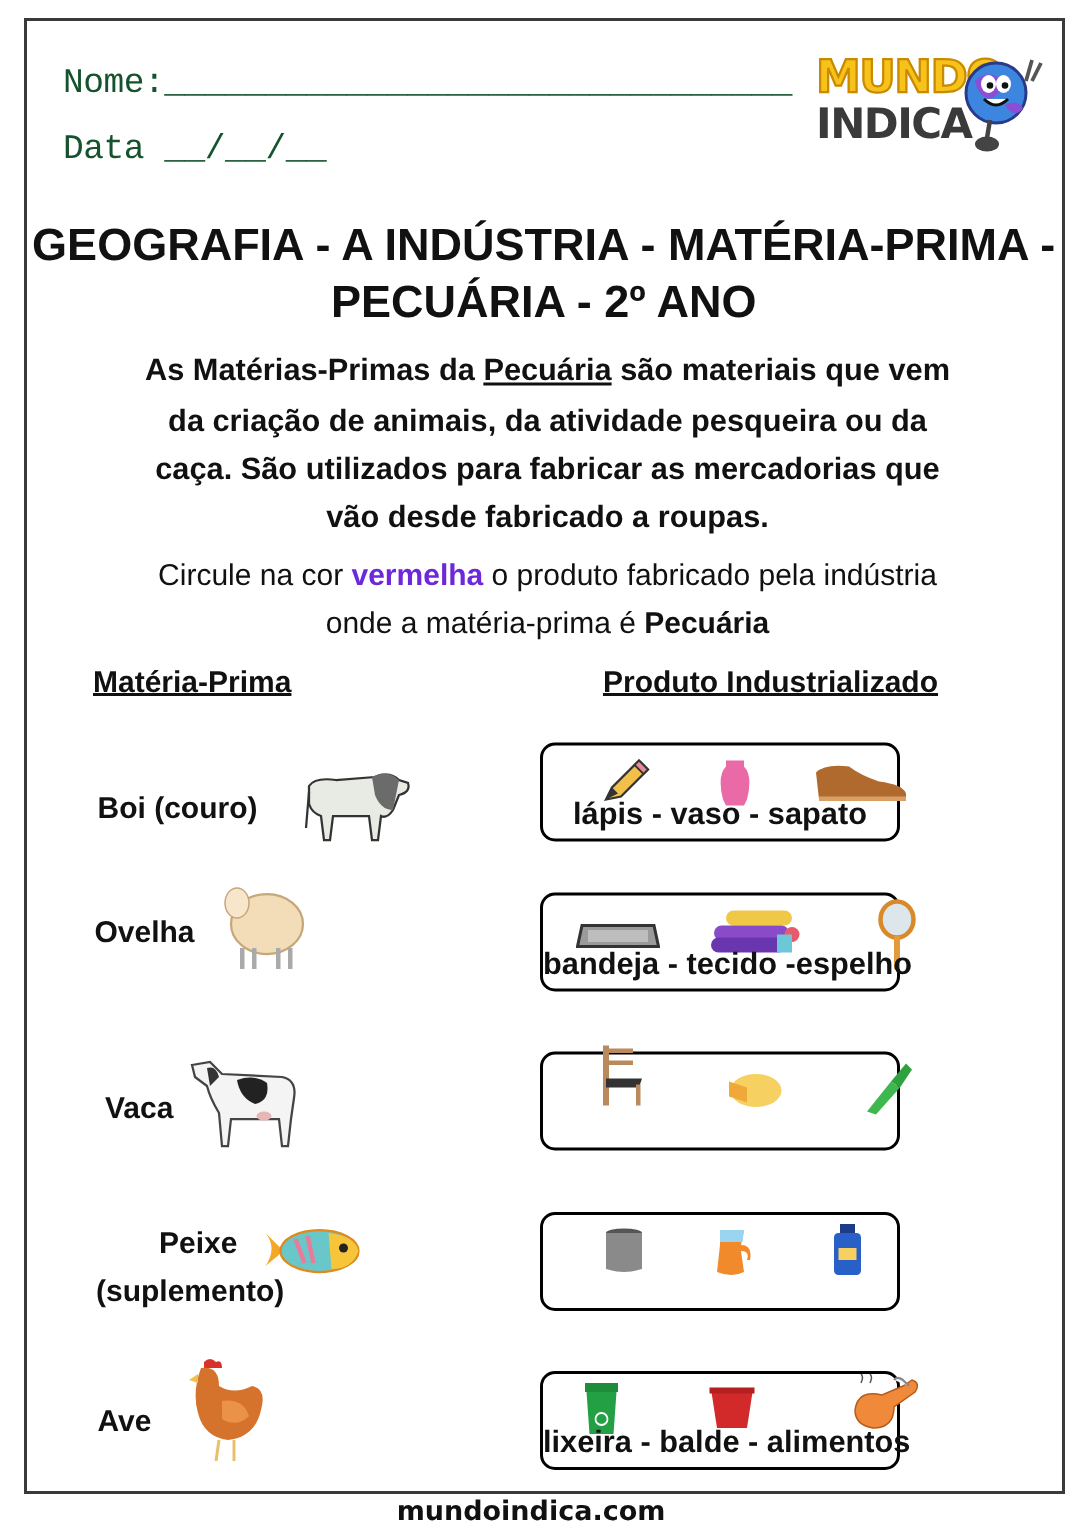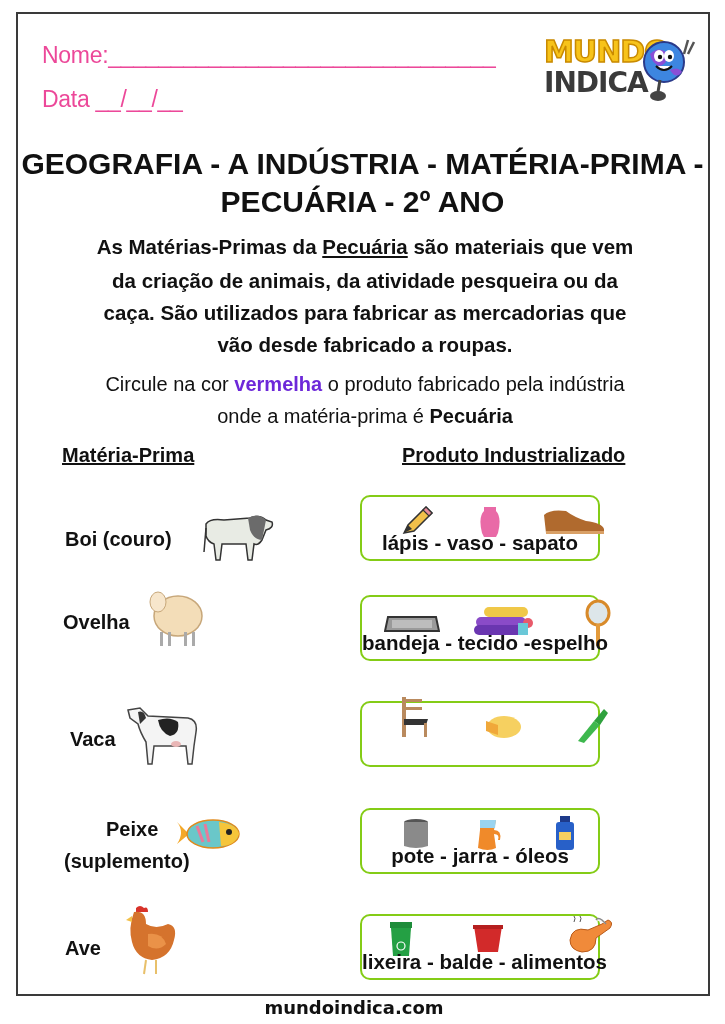--- a/index.html
+++ b/index.html
@@ -1,31 +1,31 @@
 <!DOCTYPE html>
 <html><head>
 <meta charset="utf-8">
 <style>
   * { box-sizing: border-box; margin: 0; padding: 0; }
   html, body { width: 725px; height: 1024px; background: #ffffff; overflow: hidden; }
   body { position: relative; font-family: "Liberation Sans", sans-serif; color: #111; }
   .frame { position: absolute; left: 16px; top: 12px; width: 694px; height: 984px; border: 2px solid #3a3a3a; }
   .abs { position: absolute; }
-  .hdr-line { font-family: Liberation Sans, sans-serif; font-size: 23px; color: #ec4899; letter-spacing: -0.3px; }
+  .hdr-line { font-family: Liberation Mono, monospace; font-size: 23px; color: #14532d; letter-spacing: -0.3px; }
   .logo { left: 540px; top: 34px; width: 160px; height: 72px; }
   .logo .mundo { position: absolute; left: 4px; top: 0; font-family: "DejaVu Sans", sans-serif; font-weight: 900; font-size: 30px; color: #f7c31a; -webkit-text-stroke: 1.5px #c98a00; letter-spacing: -1px; }
   .logo .indica { position: absolute; left: 4px; top: 32px; font-family: "DejaVu Sans", sans-serif; font-weight: 900; font-size: 28px; color: #3a3a3a; letter-spacing: -1px; }
   .title { left: 20px; width: 685px; text-align: center; font-weight: bold; font-size: 30px; line-height: 38px; }
   .intro { left: 30px; width: 670px; text-align: center; font-weight: bold; font-size: 20.5px; line-height: 34px; }
   .intro u { text-decoration: underline; }
   .instr { left: 40px; width: 650px; text-align: center; font-size: 20px; line-height: 32px; }
   .red { color: #6d28d9; font-weight: bold; }
   .colhdr { font-weight: bold; font-size: 20px; text-decoration: underline; }
   .animal { font-weight: bold; font-size: 20px; line-height: 30px; text-align: center; }
-  .pbox { position: absolute; left: 360px; width: 240px; height: 66px; border: 2px solid #84cc16; border-radius: 10px; }
+  .pbox { position: absolute; left: 360px; width: 240px; height: 66px; border: 2px solid #000000; border-radius: 10px; }
   .pbox .lbl { position: absolute; left: 0; right: 0; bottom: 4px; text-align: center; font-weight: bold; font-size: 20.5px; white-space: nowrap; }
   .ico { position: absolute; }
   .footer { left: 0; width: 708px; top: 997px; text-align: center; font-family: "DejaVu Sans", sans-serif; font-weight: bold; font-size: 18px; }
 </style>
 </head>
 <body>
 
 <div class="frame"></div>
 
 <div class="abs hdr-line" style="left:42px; top:42px;">Nome:_______________________________</div>
@@ -154,21 +154,20 @@
   </svg>
   <svg class="ico" style="left:112px; top:6px;" width="32" height="36" viewBox="0 0 32 36">
     <path d="M6 4 L22 4 L20 14 Q28 14 26 24 L24 24 Q26 18 20 18 L22 32 Q14 36 4 32 L6 14Z" fill="#f08a2a"></path>
       <path d="M6 4 L22 4 L21 12 L6 12Z" fill="#9ad4f0"></path>
   </svg>
   <svg class="ico" style="left:192px; top:4px;" width="22" height="38" viewBox="0 0 22 38">
     <rect x="6" y="2" width="10" height="6" fill="#1e3a8a"></rect>
       <rect x="2" y="8" width="18" height="28" rx="3" fill="#2860c8"></rect>
       <rect x="5" y="18" width="12" height="8" fill="#f6d060"></rect>
   </svg>
-  <div class="lbl">pote - jarra - óleos</div>
 </div>
 
 <div class="abs animal" style="left:65px; top:933px;">Ave</div>
 <svg class="abs" style="left:122px; top:904px;" width="60" height="74" viewBox="0 0 60 74">
   <path d="M14 4 Q18 0 22 4 Q26 2 26 8 L14 8Z" fill="#d8332a"></path>
   <path d="M12 8 Q24 6 24 20 Q34 26 46 20 Q56 22 52 36 Q48 54 30 56 Q14 54 10 38 Q6 24 12 8Z" fill="#d5732d"></path>
   <path d="M26 30 Q40 28 44 40 Q36 48 26 42Z" fill="#ea9248"></path>
   <path d="M10 12 L4 16 L10 18Z" fill="#f2c04a"></path>
   <line x1="24" y1="56" x2="22" y2="70" stroke="#e8c06a" stroke-width="2"></line>
     <line x1="34" y1="56" x2="34" y2="70" stroke="#e8c06a" stroke-width="2"></line>

